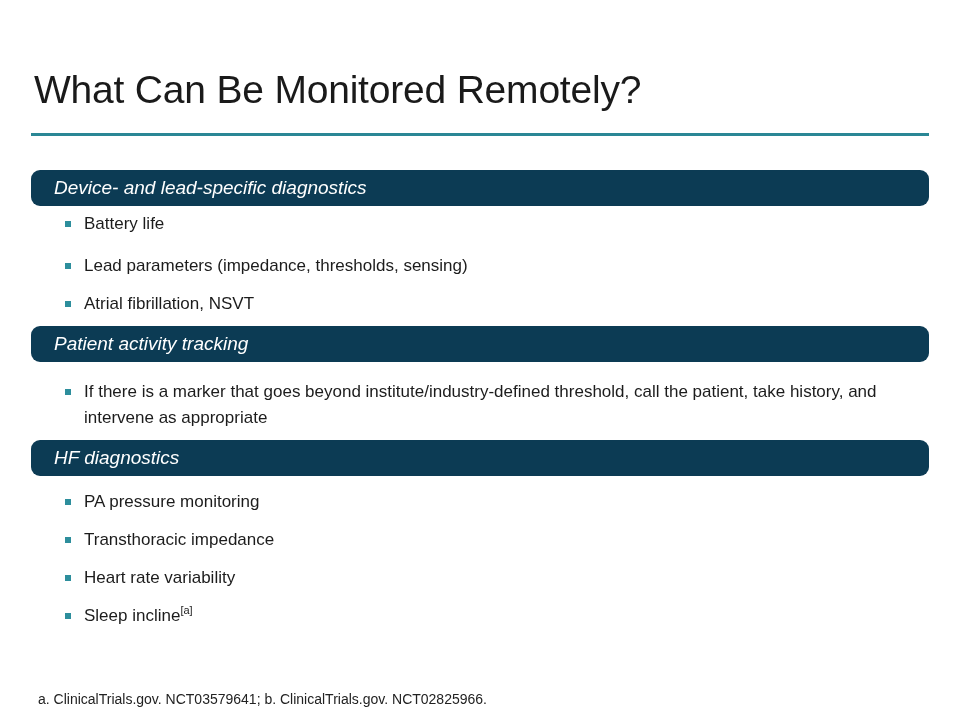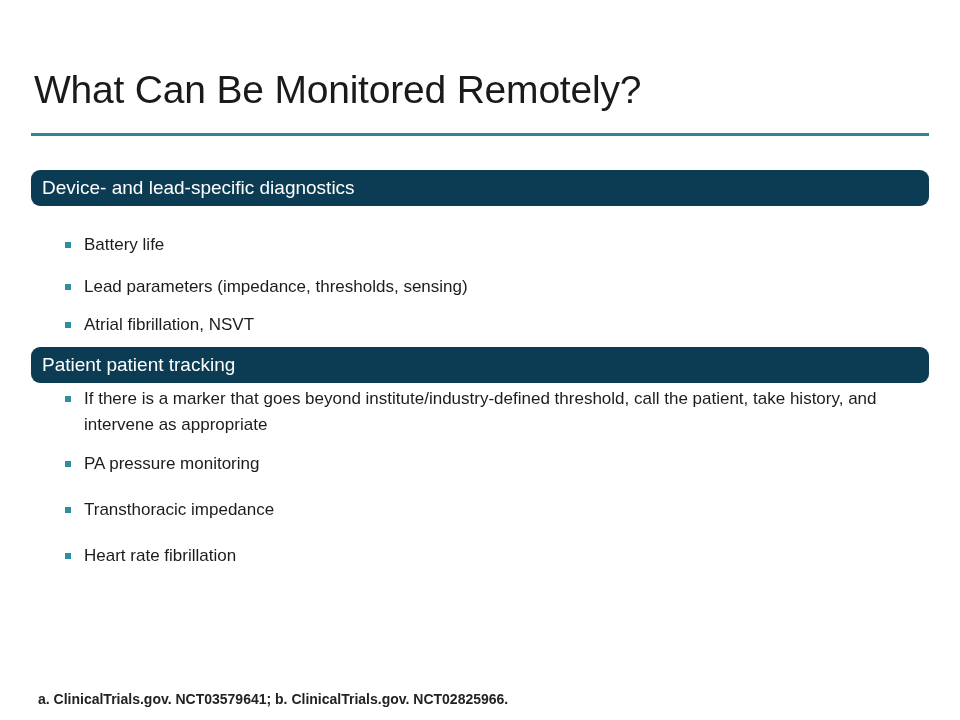--- a/index.html
+++ b/index.html
@@ -57,21 +57,22 @@
 
   .section-bar {
     position: relative;
     margin: 0 31px 0 31px;
     background: #0c3b54;
     border-radius: 9px;
     height: 36px;
     display: flex;
     align-items: center;
     box-sizing: border-box;
-    padding-left: 11px;
+    padding-left: 23px;
+    font-style: italic;
   }
   .section-bar-label {
     color: #ffffff;
     font-size: 19px;
     font-weight: 400;
     line-height: 22px;
     white-space: nowrap;
   }
 
   .bullets {
@@ -98,40 +99,39 @@
   .bullet sup {
     font-size: 11px;
     vertical-align: super;
     line-height: 0;
   }
 
   
   .sec-gap-a { height: 10px; }
   .sec-gap-b { height: 9px; }
 
-  .group-1 .bullets { padding-top: 26px; }
+  .group-1 .bullets { padding-top: 5px; }
   .group-1 .bullet + .bullet { margin-top: 16px; }
 
   .group-2 .bullets { padding-top: 2px; }
 
-  .group-3 .bullets { padding-top: 3px; }
-
-  .group-4 .bullets { padding-top: 4px; }
-  .group-4 .bullet + .bullet { margin-top: 20px; }
+  .group-3 .bullets { padding-top: 17px; }
+
+  .group-4 .bullets { padding-top: 13px; }
+  .group-4 .bullet + .bullet { margin-top: 12px; }
 
   
   .footnote {
     position: absolute;
     left: 38px;
     top: 690px;
     font-size: 14px;
     line-height: 18px;
     color: #222222;
     white-space: nowrap;
-    font-weight: bold;
   }
 </style>
 </head>
 <body>
 
 <div class="slide">
 
   <div class="slide-title">What Can Be Monitored Remotely?</div>
 
   <div class="title-rule"></div>
@@ -162,45 +162,52 @@
           <span class="dot"></span>
           <span>Atrial fibrillation, NSVT</span>
         </li>
       </ul>
     </div>
 
     <div class="sec-gap-b"></div>
 
     <div class="section group-3">
       <div class="section-bar">
-        <span class="section-bar-label">Patient patient tracking</span>
+        <span class="section-bar-label">Patient activity tracking</span>
       </div>
       <ul class="bullets">
         <li class="bullet">
           <span class="dot"></span>
           <span>If there is a marker that goes beyond institute/industry-defined threshold, call the patient, take history, and intervene as appropriate</span>
         </li>
       </ul>
     </div>
 
     <div class="sec-gap-b"></div>
 
     <div class="section group-4">
+      <div class="section-bar">
+        <span class="section-bar-label">HF diagnostics</span>
+      </div>
       <ul class="bullets">
         <li class="bullet">
           <span class="dot"></span>
           <span>PA pressure monitoring</span>
         </li>
         <li class="bullet">
           <span class="dot"></span>
           <span>Transthoracic impedance</span>
         </li>
         <li class="bullet">
           <span class="dot"></span>
-          <span>Heart rate fibrillation</span>
+          <span>Heart rate variability</span>
+        </li>
+        <li class="bullet">
+          <span class="dot"></span>
+          <span>Sleep incline</span><sup>[a]</sup>
         </li>
       </ul>
     </div>
 
   </div>
 
   <div class="footnote">a. ClinicalTrials.gov. NCT03579641; b. ClinicalTrials.gov. NCT02825966.</div>
 
 </div>
 

